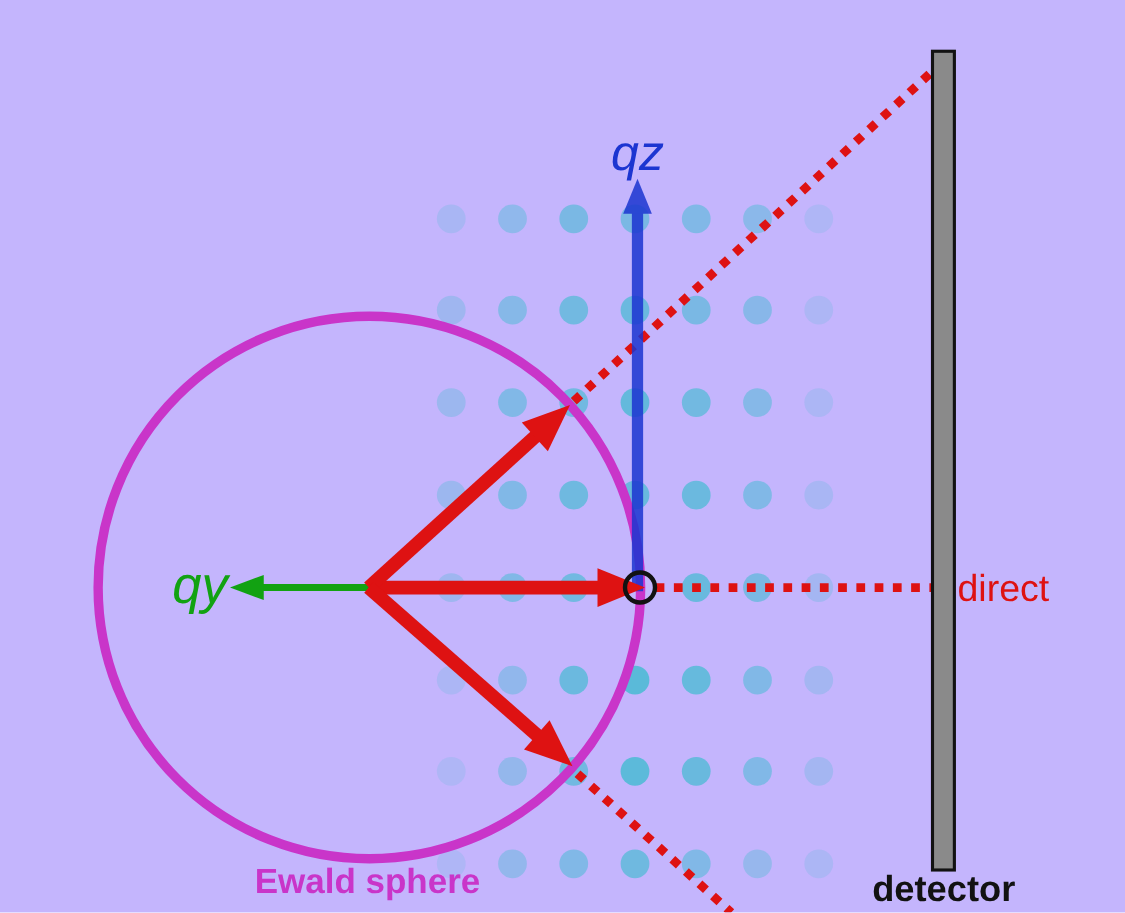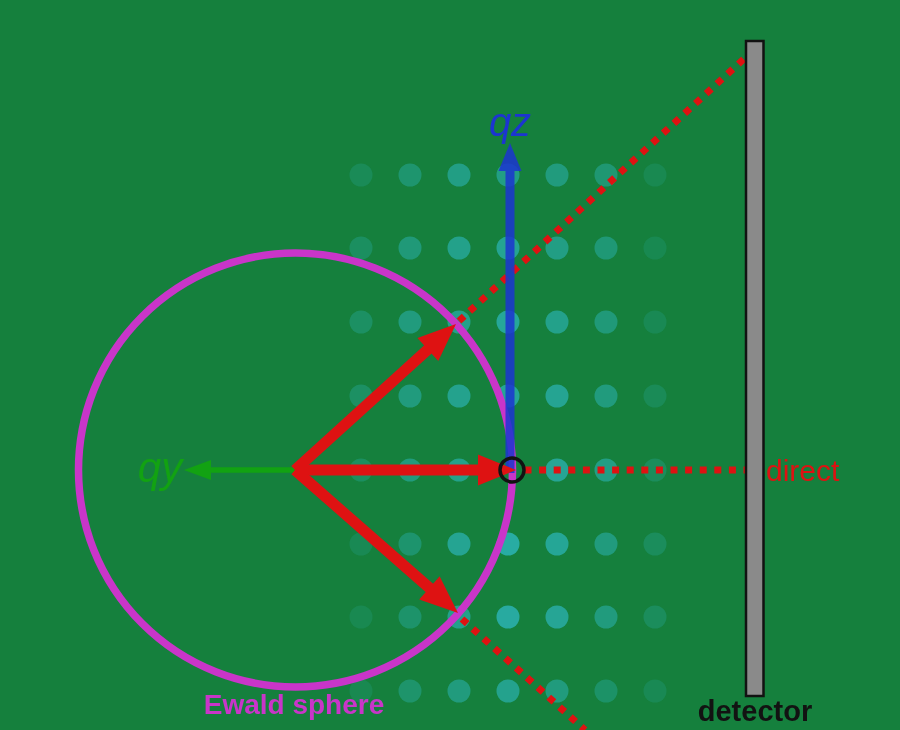--- a/index.html
+++ b/index.html
@@ -1,16 +1,16 @@
 <!DOCTYPE html>
 <html><head>
 <meta charset="utf-8">
 <style>
   html,body{margin:0;padding:0;background:#ffffff;}
-  .stage{position:relative;width:900px;height:730px;background:#15803d;overflow:hidden;
+  .stage{position:relative;width:900px;height:730px;background:#c4b5fd;overflow:hidden;
          font-family:"Liberation Sans",sans-serif;}
   svg{display:block;}
   text{font-family:"Liberation Sans",sans-serif;}
   .axis-label{font-size:42px;font-style:italic;font-weight:normal;}
   .axis-label.qz{font-size:40px;}
   .ewald-label{font-size:28px;font-weight:bold;}
   .detector-label{font-size:29px;font-weight:bold;}
   .direct-label{font-size:30px;font-weight:normal;}
 </style>
 </head>

